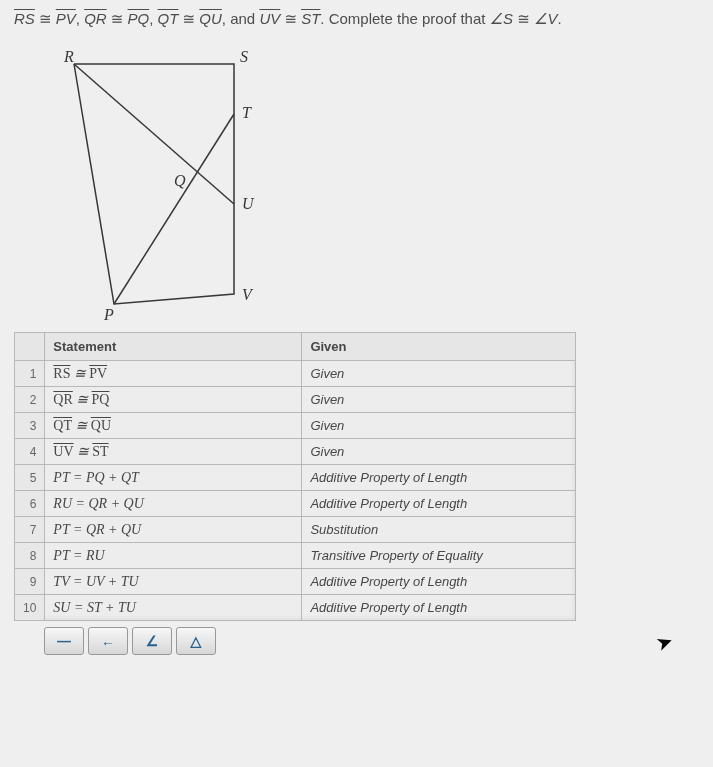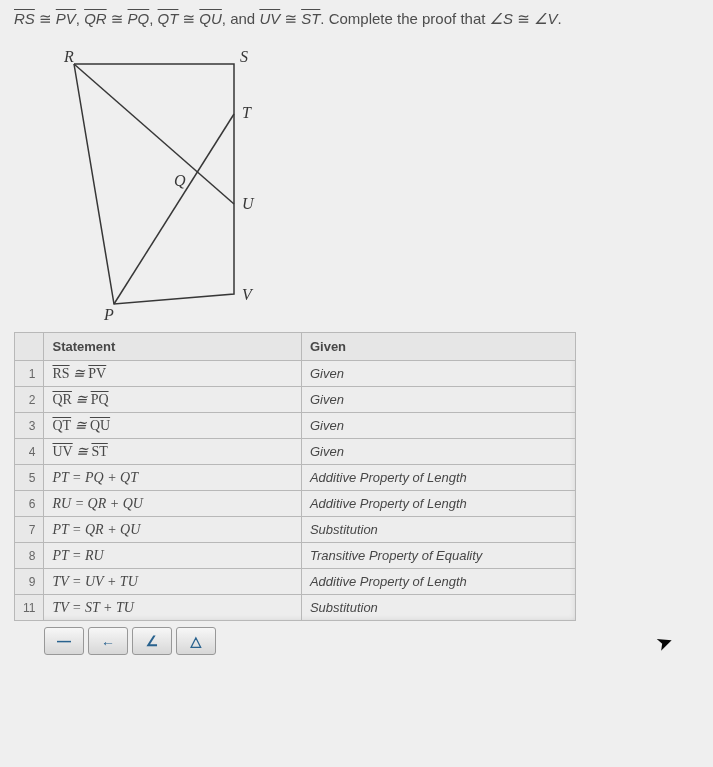--- a/index.html
+++ b/index.html
@@ -193,23 +193,23 @@
     <td class="num">8</td>
     <td class="stmt"><span class="stmt-content">PT = RU</span></td>
     <td class="reason">Transitive Property of Equality</td>
   </tr>
   <tr>
     <td class="num">9</td>
     <td class="stmt"><span class="stmt-content">TV = UV + TU</span></td>
     <td class="reason">Additive Property of Length</td>
   </tr>
   <tr>
-    <td class="num">11</td>
-    <td class="stmt"><span class="stmt-content">TV = ST + TU</span></td>
-    <td class="reason">Substitution</td>
+    <td class="num">10</td>
+    <td class="stmt"><span class="stmt-content">SU = ST + TU</span></td>
+    <td class="reason">Additive Property of Length</td>
   </tr>
 </tbody>
     </table>
 
 <div class="toolbar">
   <div class="tool-btn">
         <span>—</span>
       </div>
   <div class="tool-btn">
         <span>←</span>

